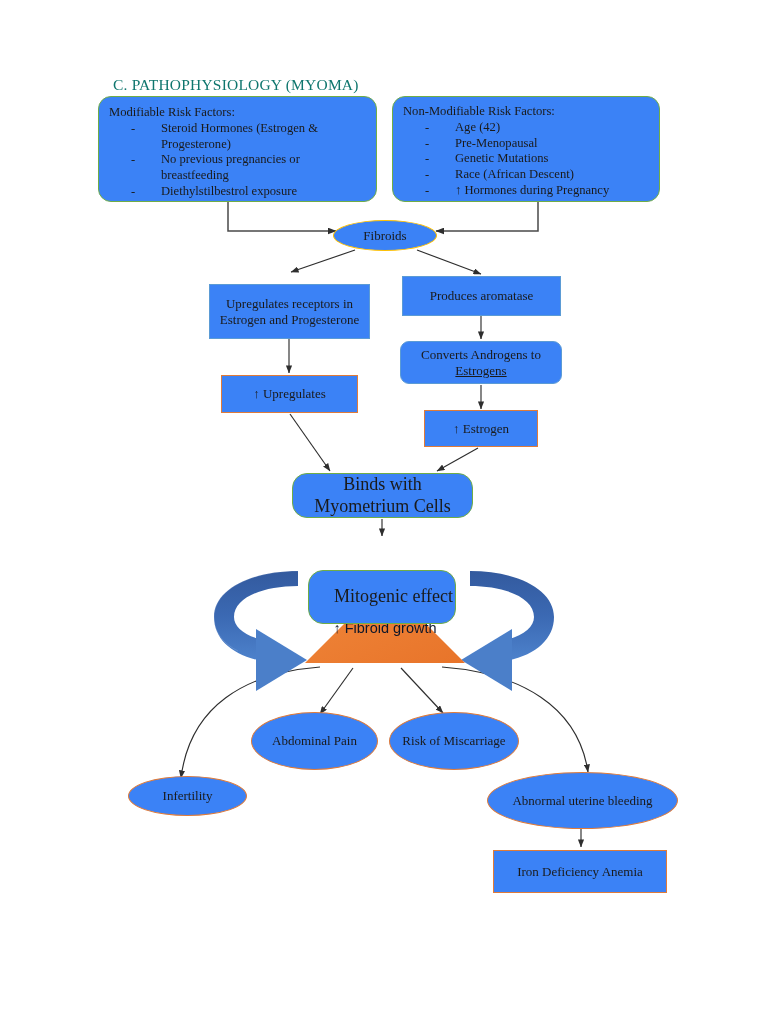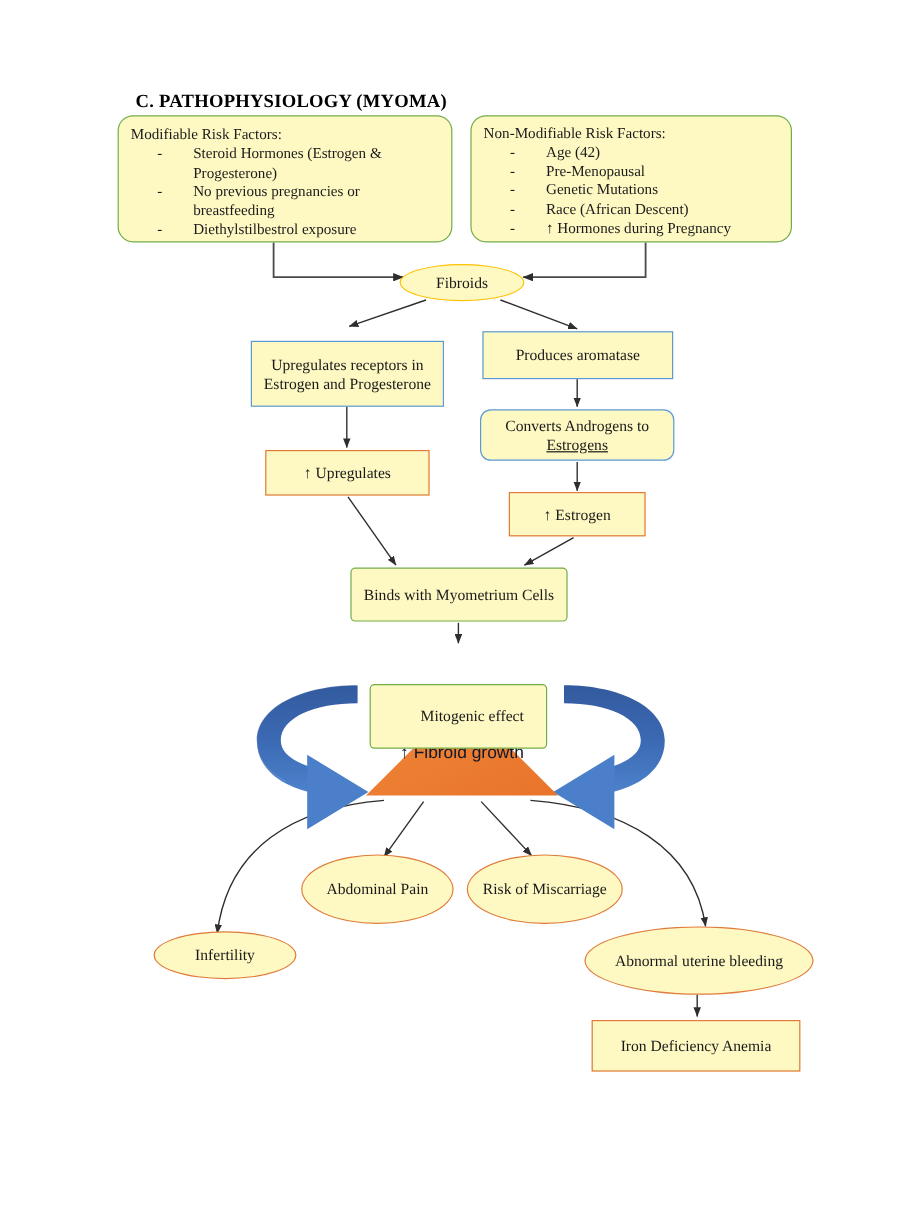--- a/index.html
+++ b/index.html
@@ -45,33 +45,32 @@
   }
 
   .node {
     position: absolute;
     z-index: 3;
     box-sizing: border-box;
     display: flex;
     align-items: center;
     justify-content: center;
     text-align: center;
-    background: #fef9c3;
+    background: #3b82f6;
     line-height: 1.18;
   }
 
   
   .page-title {
     position: absolute;
     z-index: 4;
     font-size: 15.5px;
     letter-spacing: .2px;
     white-space: nowrap;
-    color: #000000;
-    font-weight: bold;
+    color: #0f766e;
   }
 
   
   .risk-card {
     border: 1.6px solid #70ad47;
     border-radius: 13px;
     display: block;
     padding: 8px 10px 6px 10px;
     text-align: left;
     font-size: 12.6px;
@@ -106,22 +105,22 @@
     border: 1.3px solid #5b9bd5;
     border-radius: 9px;
     font-size: 13px;
   }
   .rect-orange {
     border: 1.4px solid #e07b39;
     font-size: 13px;
   }
   .rect-green-round {
     border: 1.4px solid #70ad47;
-    border-radius: 4px;
-    font-size: 13px;
+    border-radius: 15px;
+    font-size: 18px;
   }
 
   
   .ellipse-yellow {
     border: 1.7px solid #ffc000;
     border-radius: 50%;
     font-size: 13px;
   }
   .ellipse-orange {
     border: 1.5px solid #e07b39;

